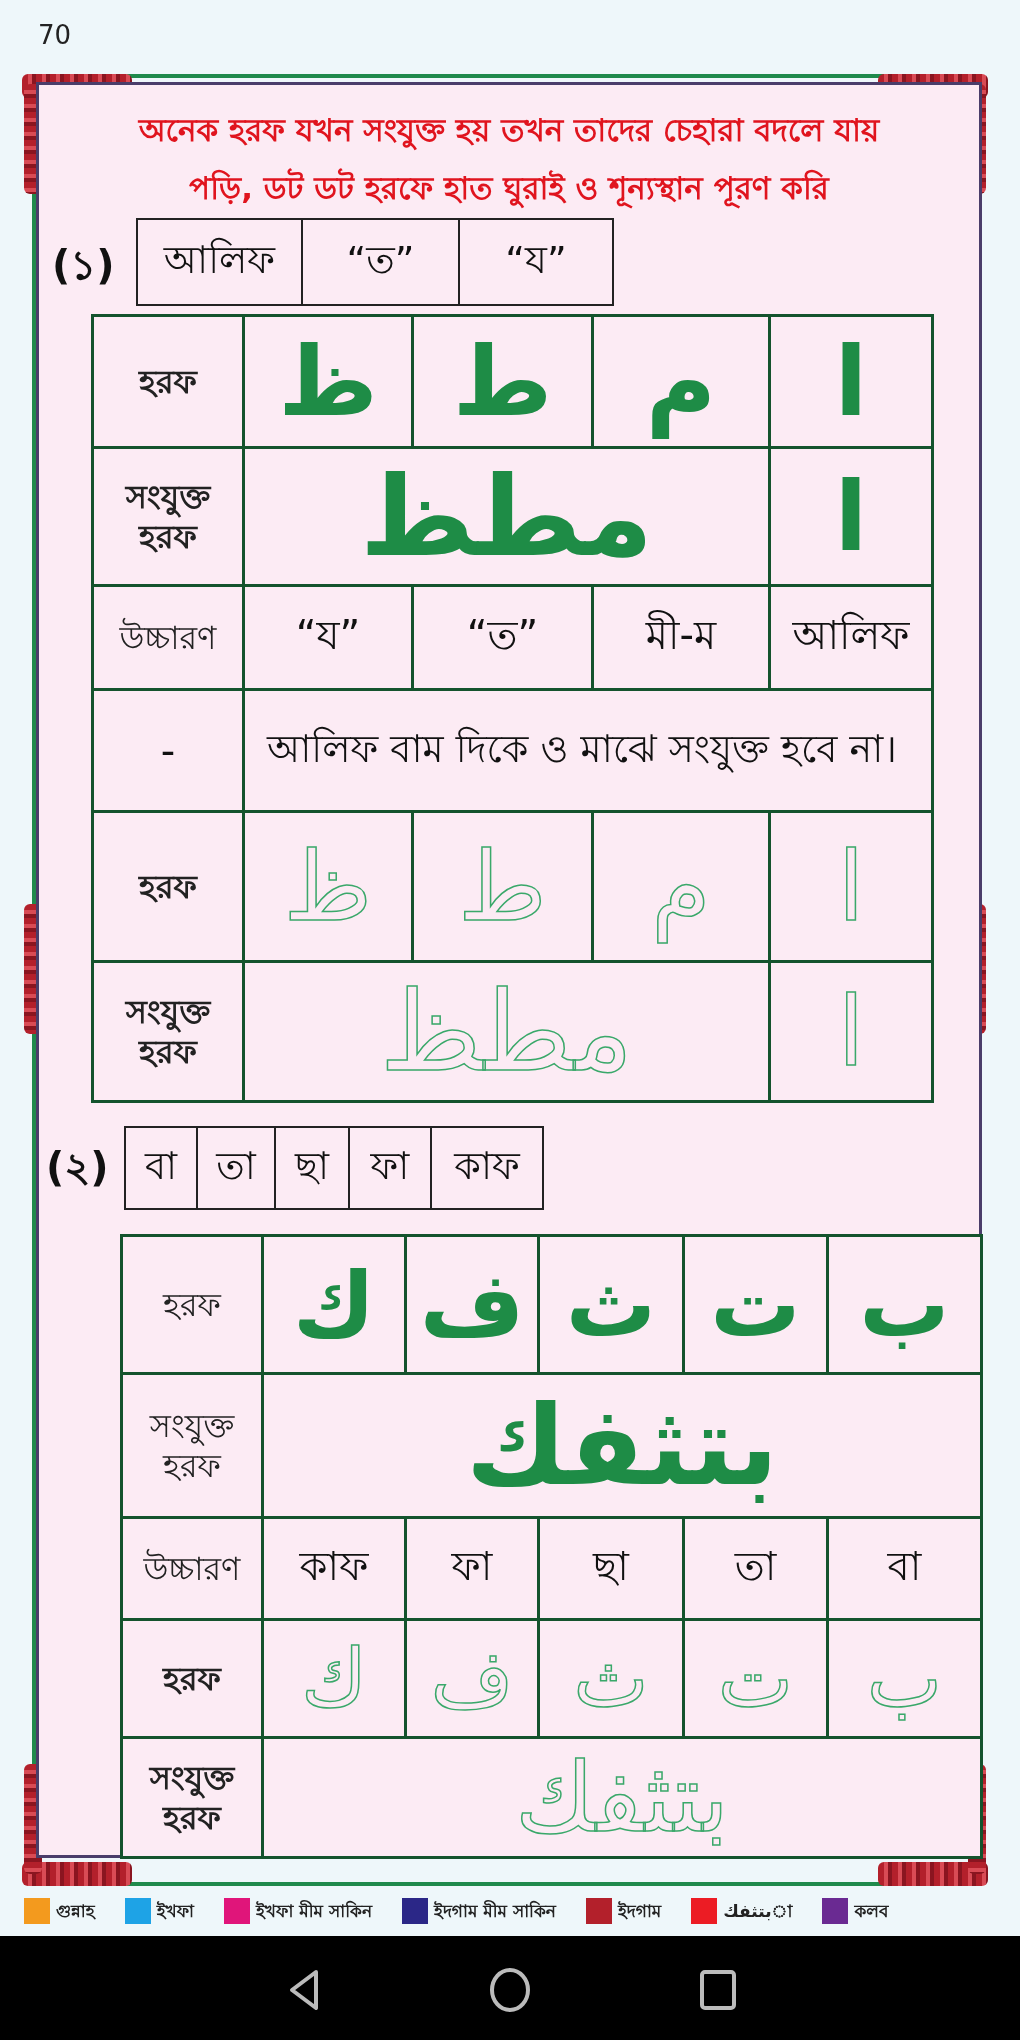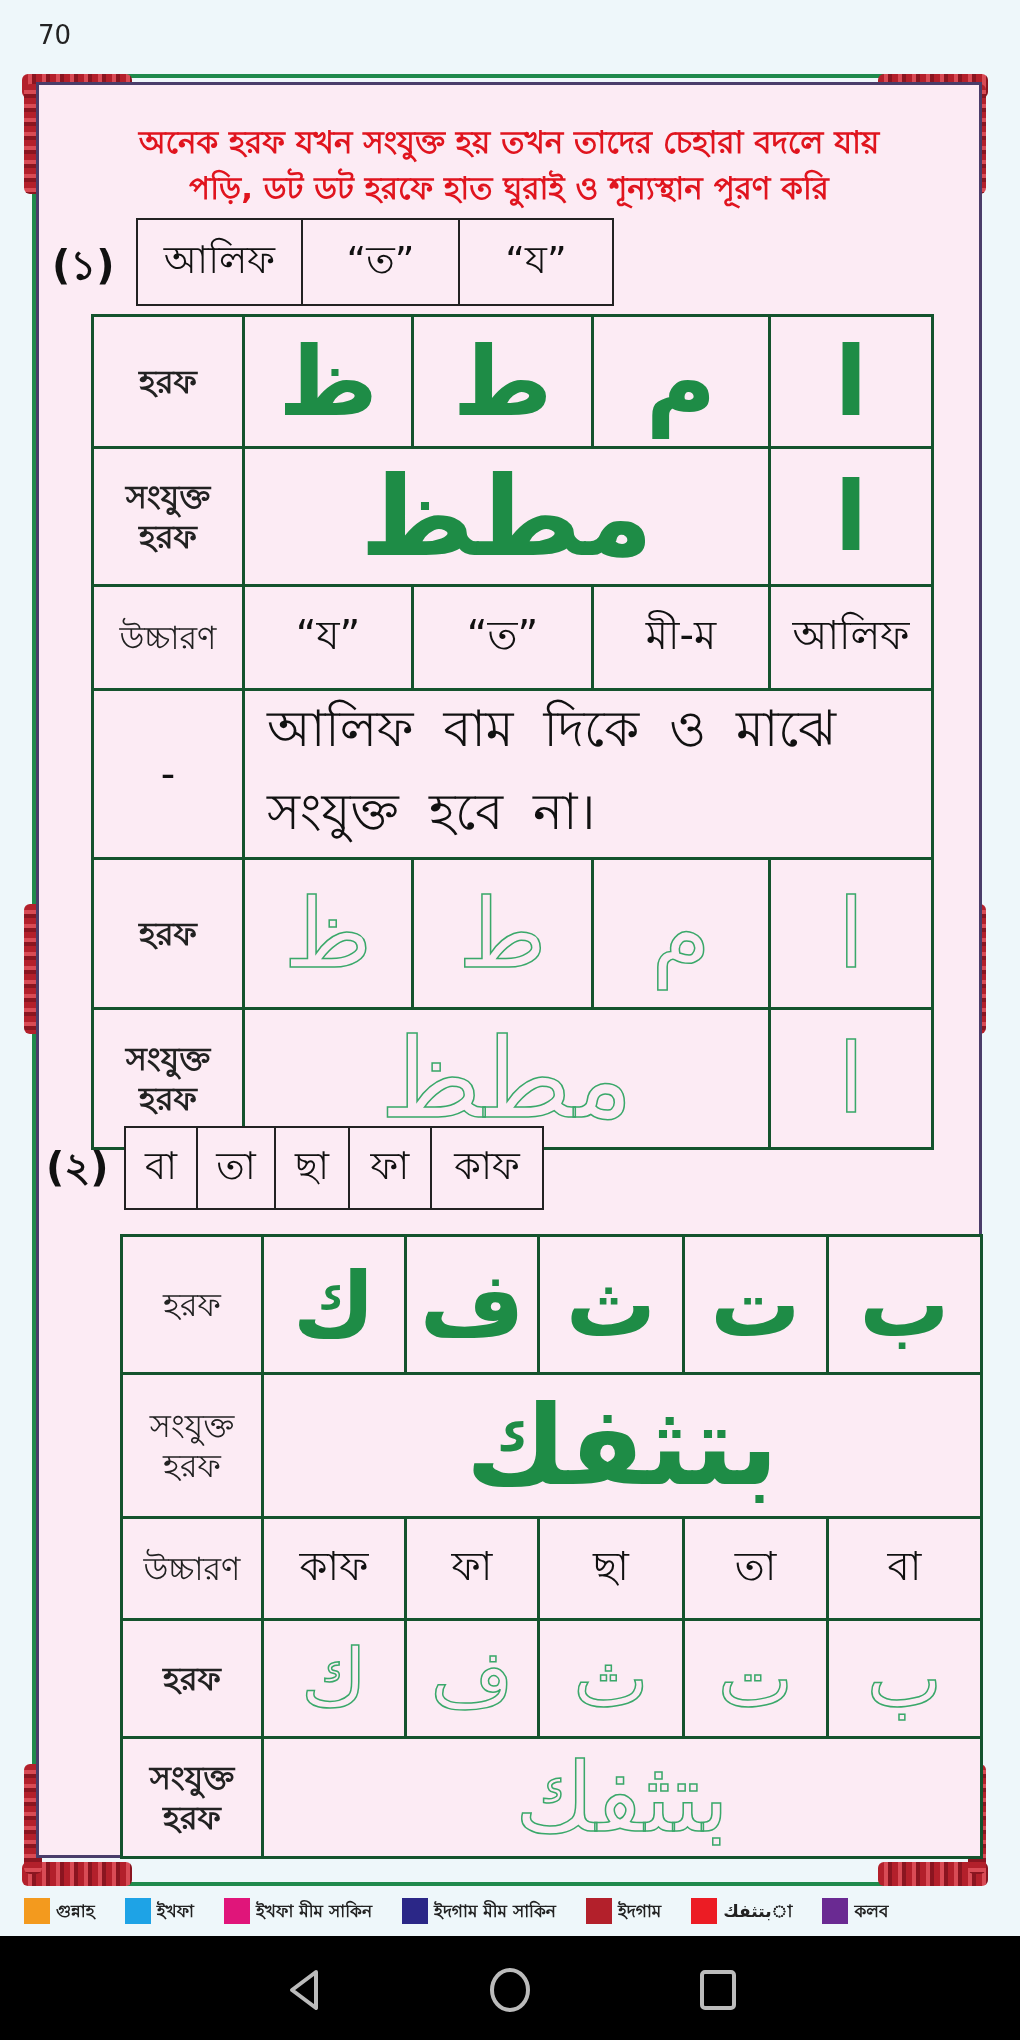--- a/index.html
+++ b/index.html
@@ -22,21 +22,21 @@
   .label-strip { position: absolute; display: flex; border: 2px solid #222; background: #fcebf4; }
   .label-strip .cell { border-right: 2px solid #222; display: flex; align-items: center; justify-content: center; font-size: 38px; color: #111; }
   .label-strip .cell:last-child { border-right: none; }
 
   table.grid { position: absolute; border-collapse: collapse; table-layout: fixed; background: #fcebf4; }
   table.grid td { border: 3px solid #14532d; text-align: center; vertical-align: middle; padding: 0; }
   .rowlabel { font-size: 32px; font-weight: bold; color: #222; line-height: 1.25; }
   .arabic { font-family: "DejaVu Sans", sans-serif; color: #1e8c46; font-weight: bold; }
   .arabic-trace { font-family: "DejaVu Sans", sans-serif; color: transparent; -webkit-text-stroke: 1.5px #3aa86a; }
   .pron { font-size: 40px; color: #111; }
-  .note { font-size: 50px; color: #111; text-align: left !important; padding-left: 22px !important; font-family: Liberation Mono, monospace; }
+  .note { font-size: 38px; color: #111; text-align: left !important; padding-left: 22px !important; }
   .joined { direction: rtl; letter-spacing: 0; }
 
   .legend { position: absolute; left: 0; top: 1890px; width: 1020px; height: 44px; display: flex; align-items: center; padding-left: 24px; }
   .legend-item { display: flex; align-items: flex-start; margin-right: 30px; }
   .legend-swatch { width: 26px; height: 26px; margin-right: 6px; }
   .legend-label { font-size: 17px; font-weight: bold; color: #222; }
 
   .navbar { position: absolute; left: 0; top: 1936px; width: 1020px; height: 104px; background: #000; }
   .nav-btn { position: absolute; top: 30px; width: 48px; height: 48px; cursor: pointer; }
 </style>
@@ -55,21 +55,21 @@
   <div class="frame-corner" style="right:0;bottom:0;"></div>
   <div class="frame-side" style="left:2px;top:10px;height:110px;"></div>
   <div class="frame-side" style="left:2px;top:830px;height:130px;"></div>
   <div class="frame-side" style="left:2px;top:1690px;height:110px;"></div>
   <div class="frame-side" style="right:2px;top:10px;height:110px;"></div>
   <div class="frame-side" style="right:2px;top:830px;height:130px;"></div>
   <div class="frame-side" style="right:2px;top:1690px;height:110px;"></div>
 </div>
 <div class="content-panel" style="left:36px;top:82px;width:946px;height:1776px;"></div>
 
-<div class="instruction" style="top:118px;">অনেক হরফ যখন সংযুক্ত হয় তখন তাদের চেহারা বদলে যায়</div>
+<div class="instruction" style="top:106px;">অনেক হরফ যখন সংযুক্ত হয় তখন তাদের চেহারা বদলে যায়</div>
 <div class="instruction" style="top:164px;">পড়ি, ডট ডট হরফে হাত ঘুরাই ও শূন্যস্থান পূরণ করি</div>
 
 <div class="sec-num" style="left:52px;top:234px;">(১)</div>
 <div class="label-strip" style="left:136px;top:218px;height:88px;">
   <div class="cell" style="width:165px;">আলিফ</div>
   <div class="cell" style="width:157px;">“ত”</div>
   <div class="cell" style="width:152px;">“য”</div>
 </div>
 
 <table class="grid" style="left:91px;top:314px;width:840px;">

